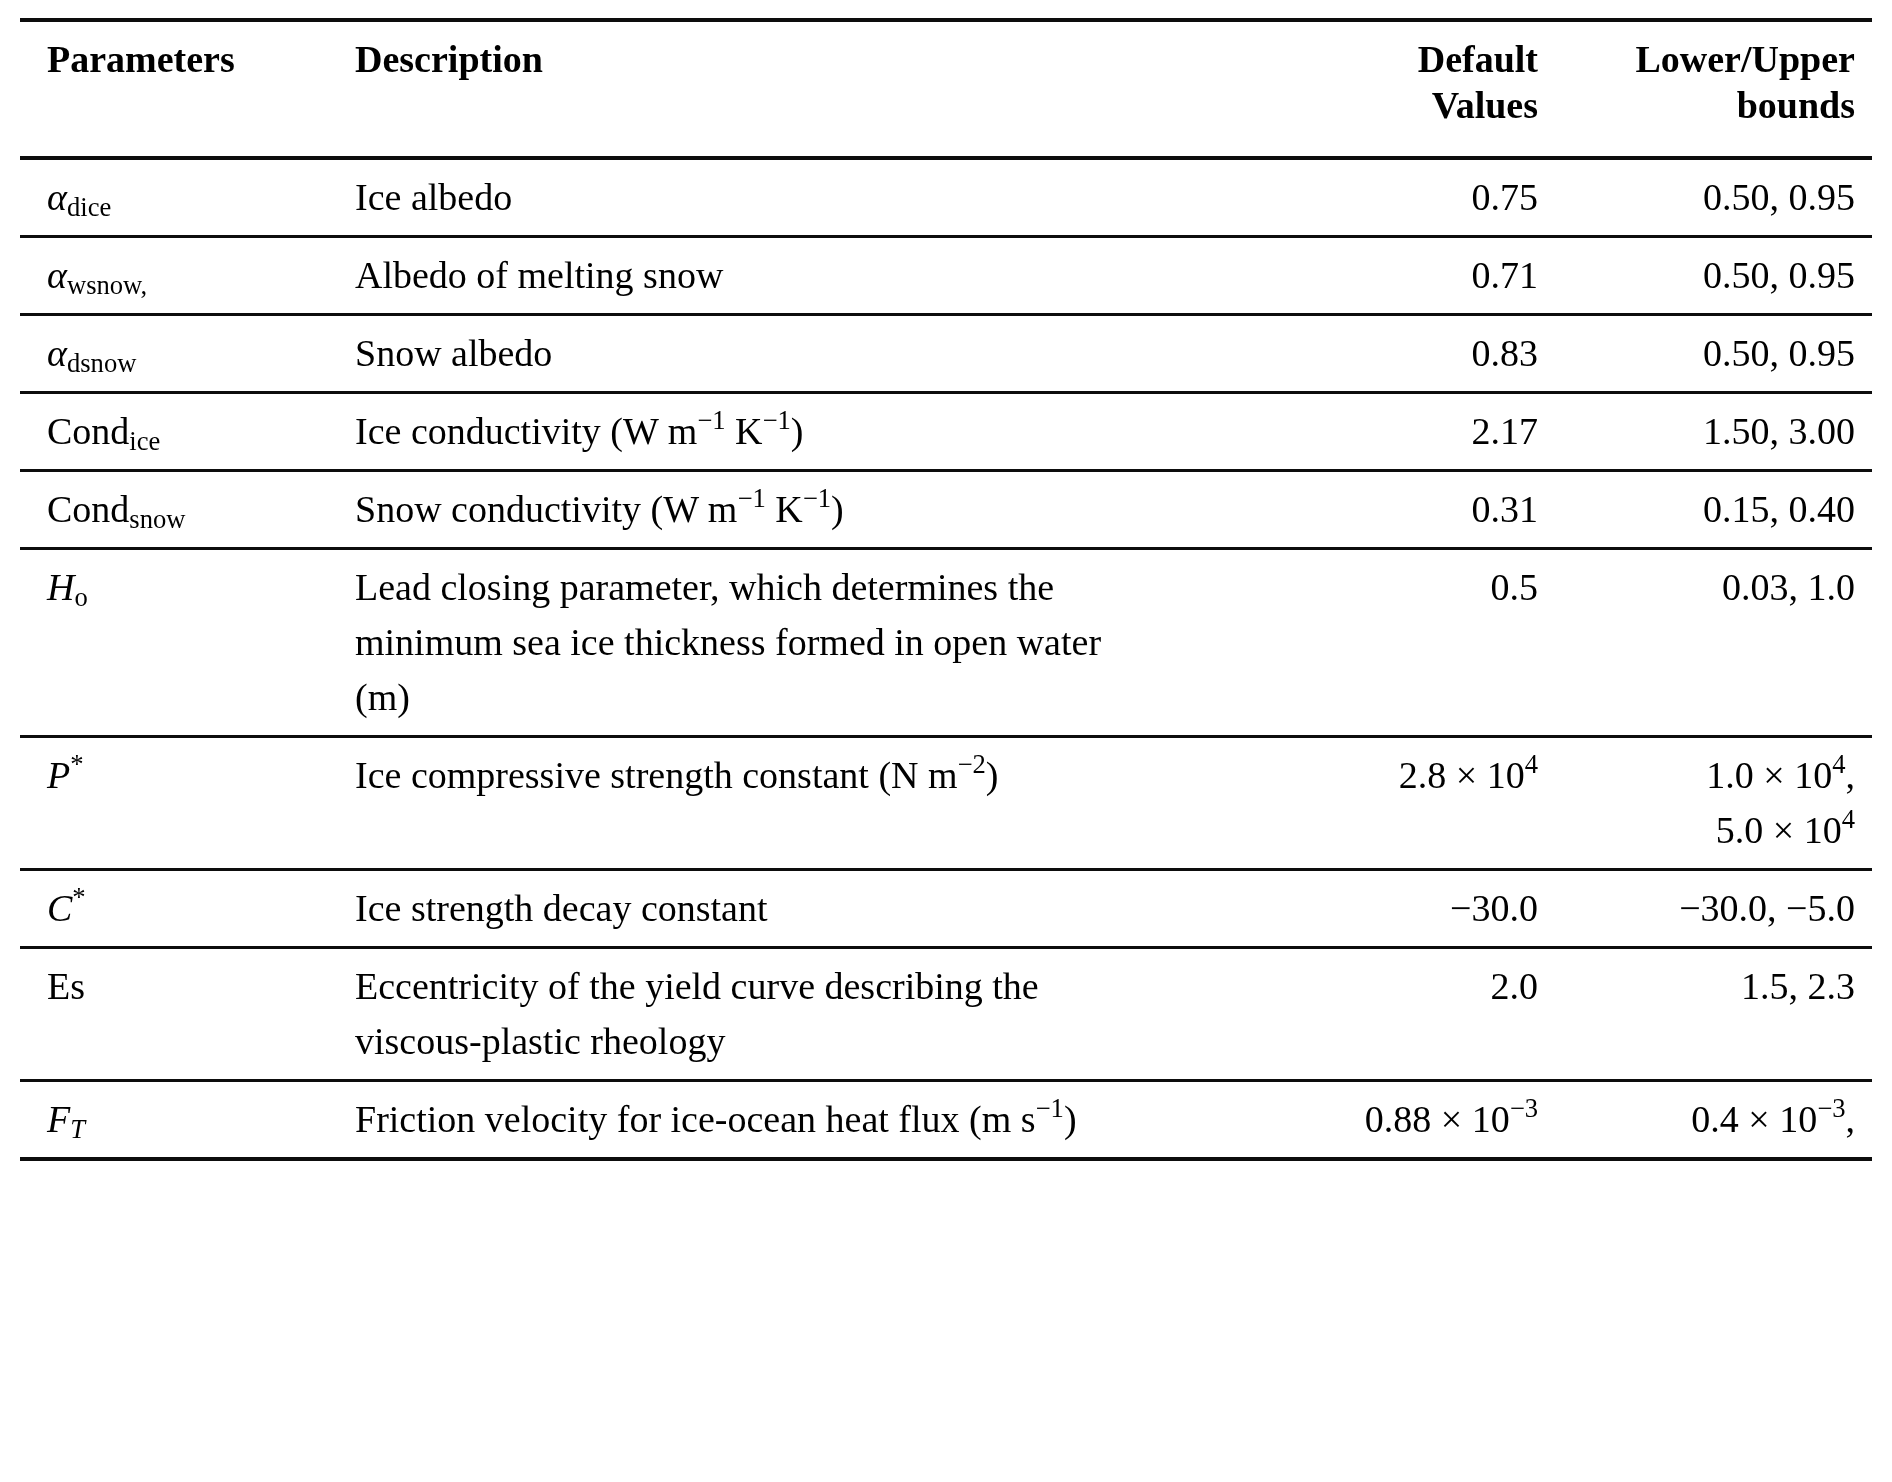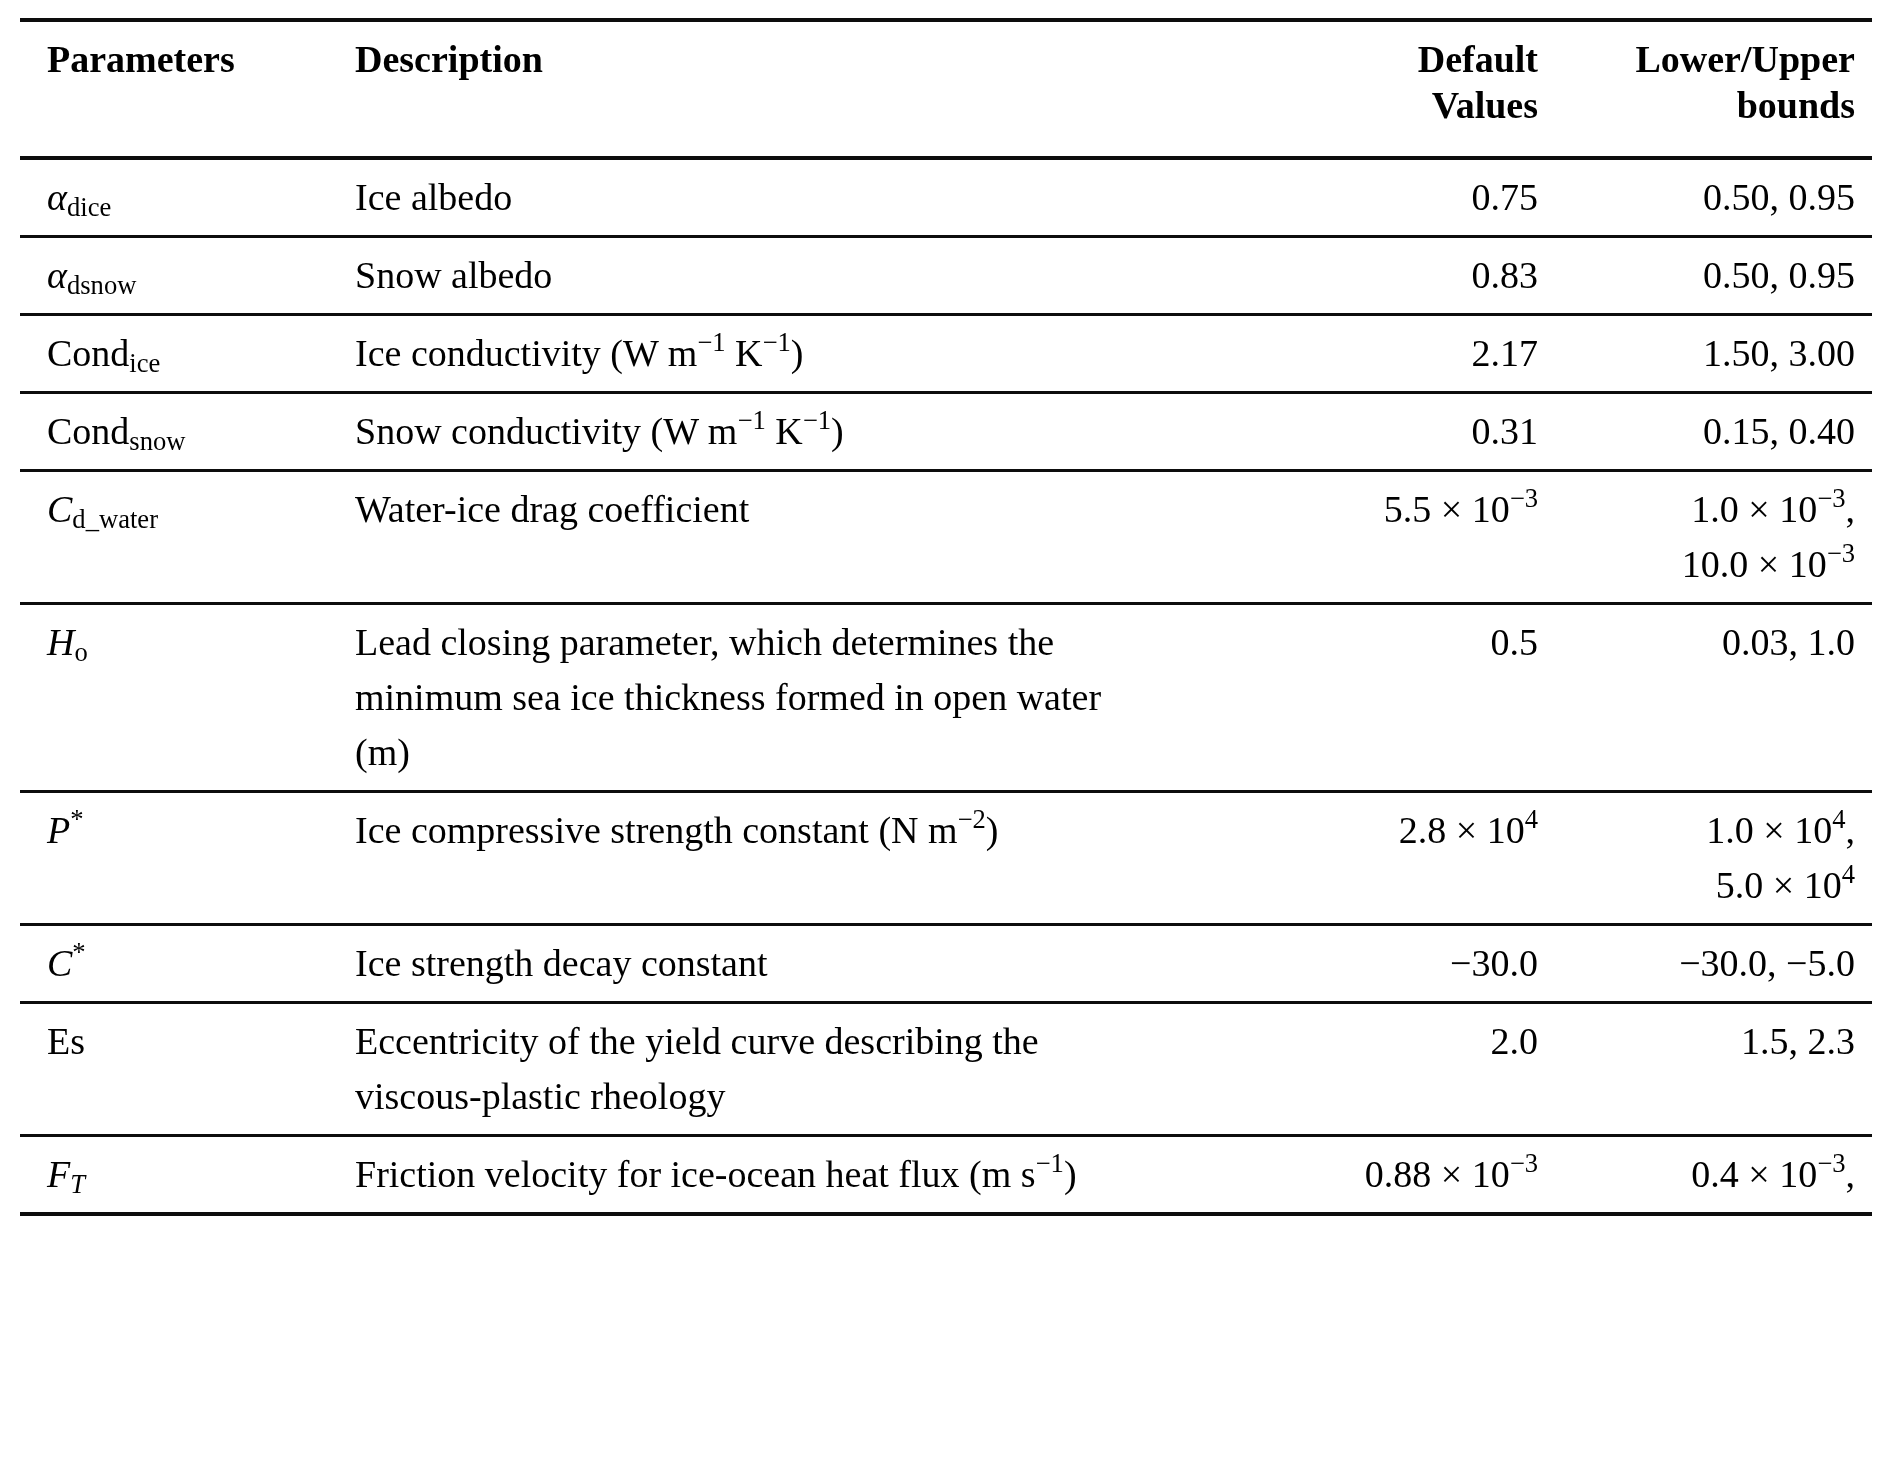--- a/index.html
+++ b/index.html
@@ -73,42 +73,42 @@
       </tr>
     </thead>
     <tbody>
         <tr>
     <td class="c-param"><span class="i">α</span><span class="sub">dice</span></td>
     <td class="c-desc">Ice albedo</td>
     <td class="c-def">0.75</td>
     <td class="c-bounds">0.50, 0.95</td>
   </tr>
         <tr>
+    <td class="c-param"><span class="i">α</span><span class="sub">wsnow,</span></td>
+    <td class="c-desc">Albedo of melting snow</td>
+    <td class="c-def">0.71</td>
+    <td class="c-bounds">0.50, 0.95</td>
+  </tr>
+        <tr>
     <td class="c-param"><span class="i">α</span><span class="sub">dsnow</span></td>
     <td class="c-desc">Snow albedo</td>
     <td class="c-def">0.83</td>
     <td class="c-bounds">0.50, 0.95</td>
   </tr>
         <tr>
     <td class="c-param"><span>Cond</span><span class="sub">ice</span></td>
     <td class="c-desc"><span>Ice conductivity (W m</span><span class="sup">−1</span><span> K</span><span class="sup">−1</span><span>)</span></td>
     <td class="c-def">2.17</td>
     <td class="c-bounds">1.50, 3.00</td>
   </tr>
         <tr>
     <td class="c-param"><span>Cond</span><span class="sub">snow</span></td>
     <td class="c-desc"><span>Snow conductivity (W m</span><span class="sup">−1</span><span> K</span><span class="sup">−1</span><span>)</span></td>
     <td class="c-def">0.31</td>
     <td class="c-bounds">0.15, 0.40</td>
-  </tr>
-        <tr>
-    <td class="c-param"><span class="i">C</span><span class="sub">d_water</span></td>
-    <td class="c-desc">Water-ice drag coefficient</td>
-    <td class="c-def"><span>5.5 × 10</span><span class="sup">−3</span></td>
-    <td class="c-bounds"><span>1.0 × 10</span><span class="sup">−3</span><span>,</span><br><span>10.0 × 10</span><span class="sup">−3</span></td>
   </tr>
         <tr>
     <td class="c-param"><span class="i">H</span><span class="sub">o</span></td>
     <td class="c-desc"><span>Lead closing parameter, which determines the</span><br><span>minimum sea ice thickness formed in open water (m)</span></td>
     <td class="c-def">0.5</td>
     <td class="c-bounds">0.03, 1.0</td>
   </tr>
         <tr>
     <td class="c-param"><span class="i">P</span><span class="sup">*</span></td>
     <td class="c-desc"><span>Ice compressive strength constant (N m</span><span class="sup">−2</span><span>)</span></td>

